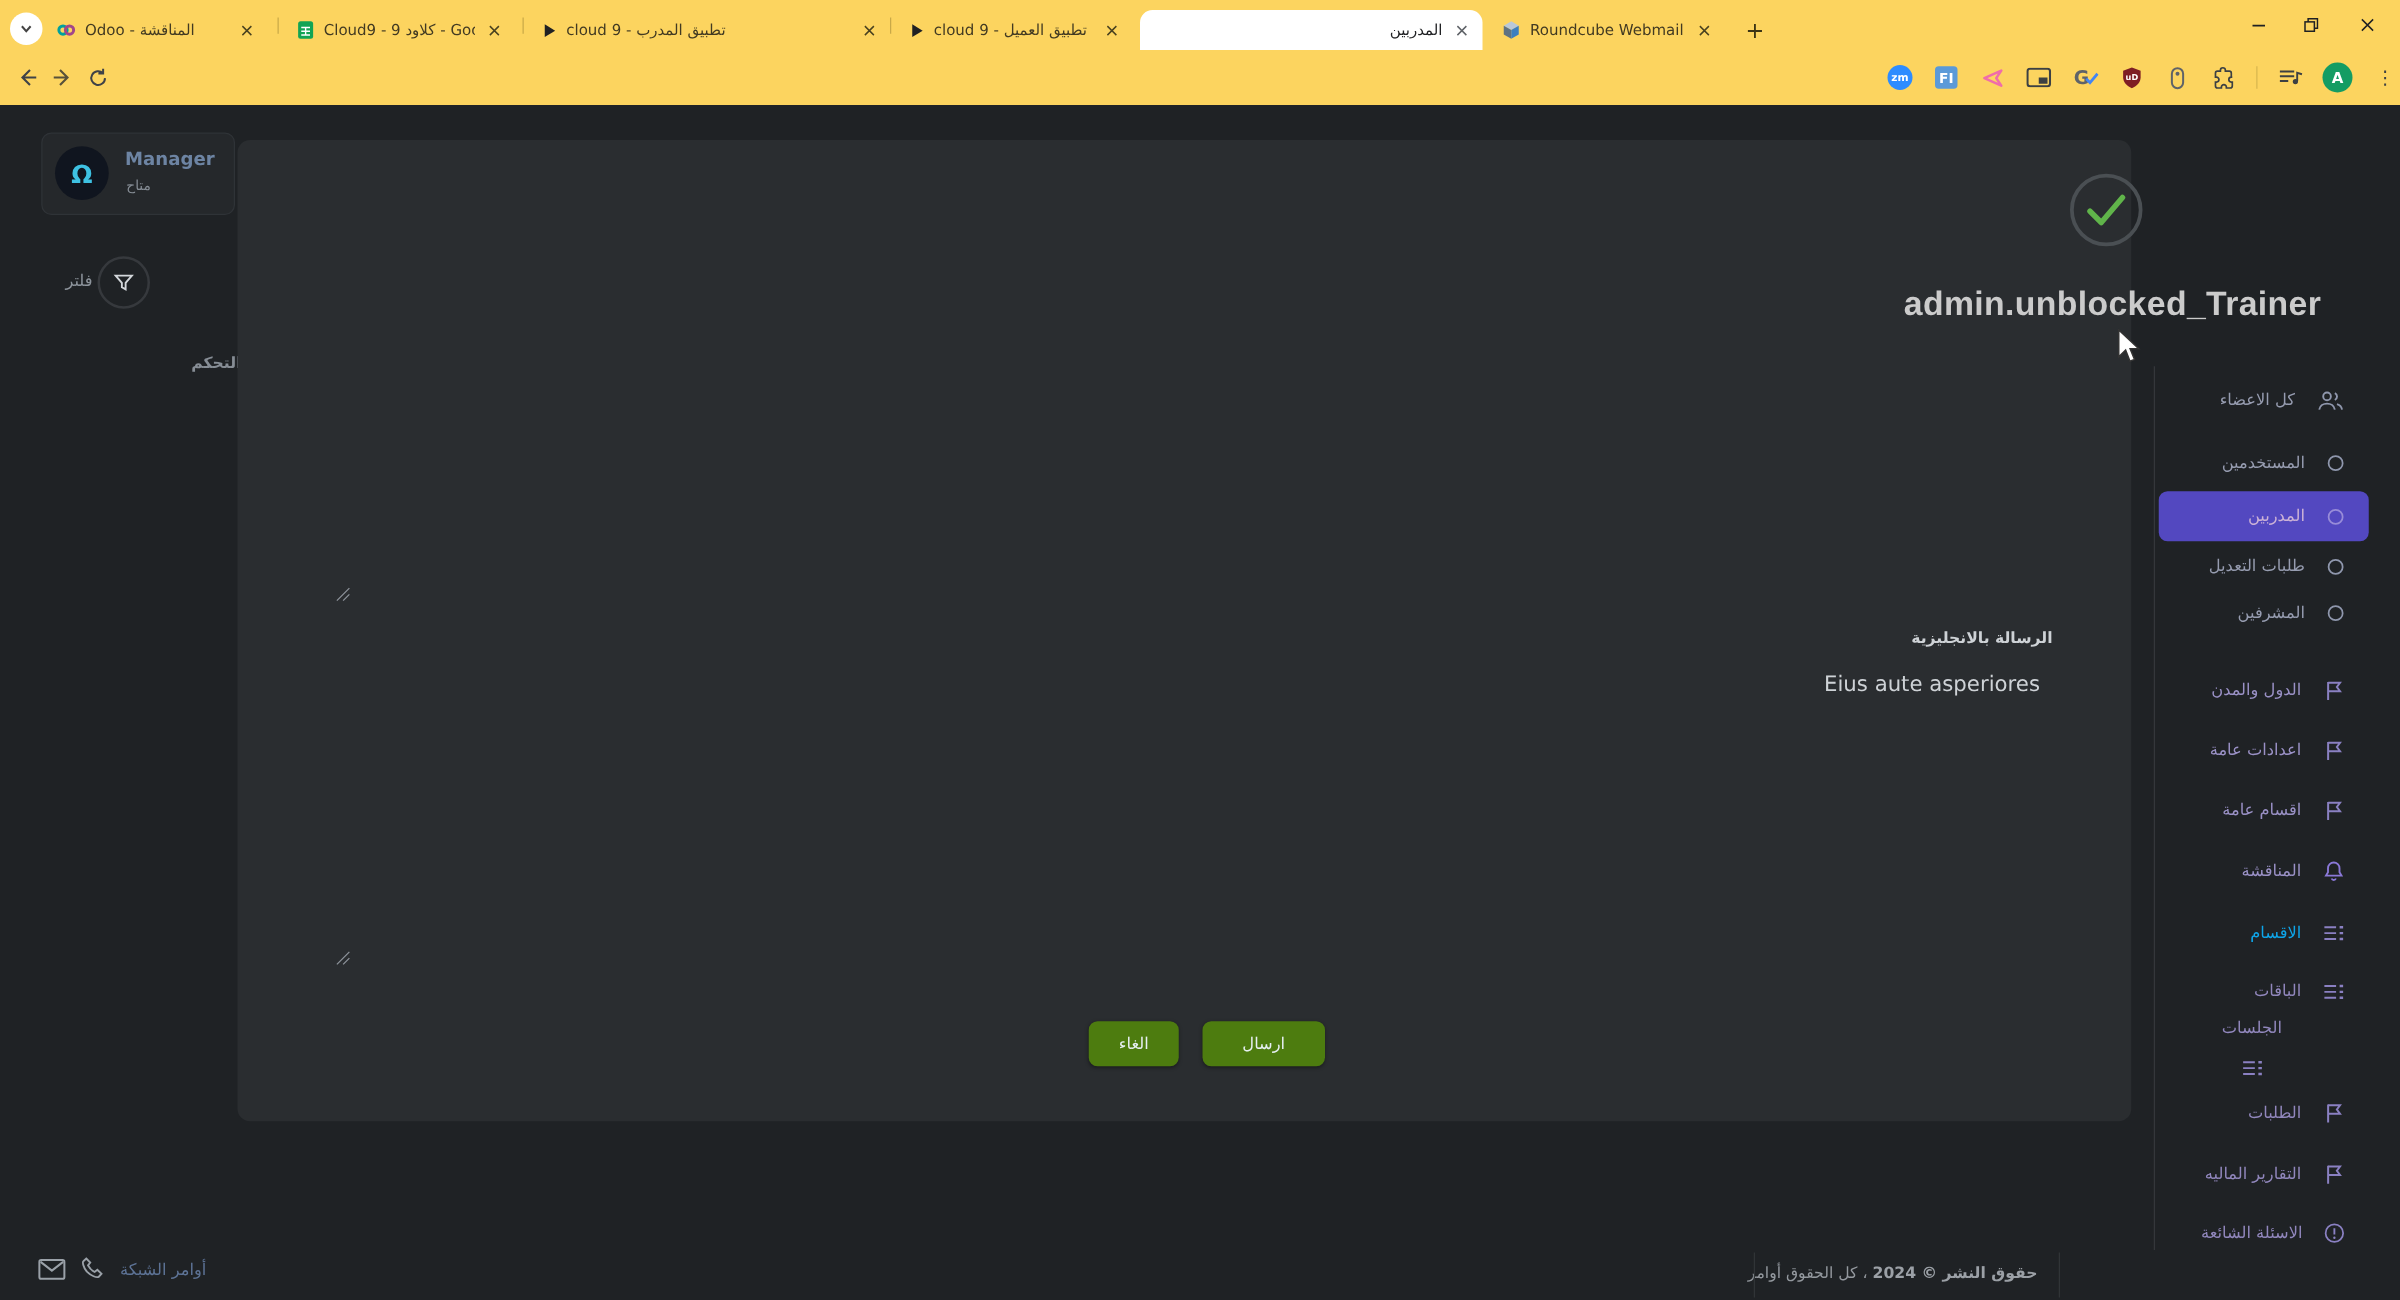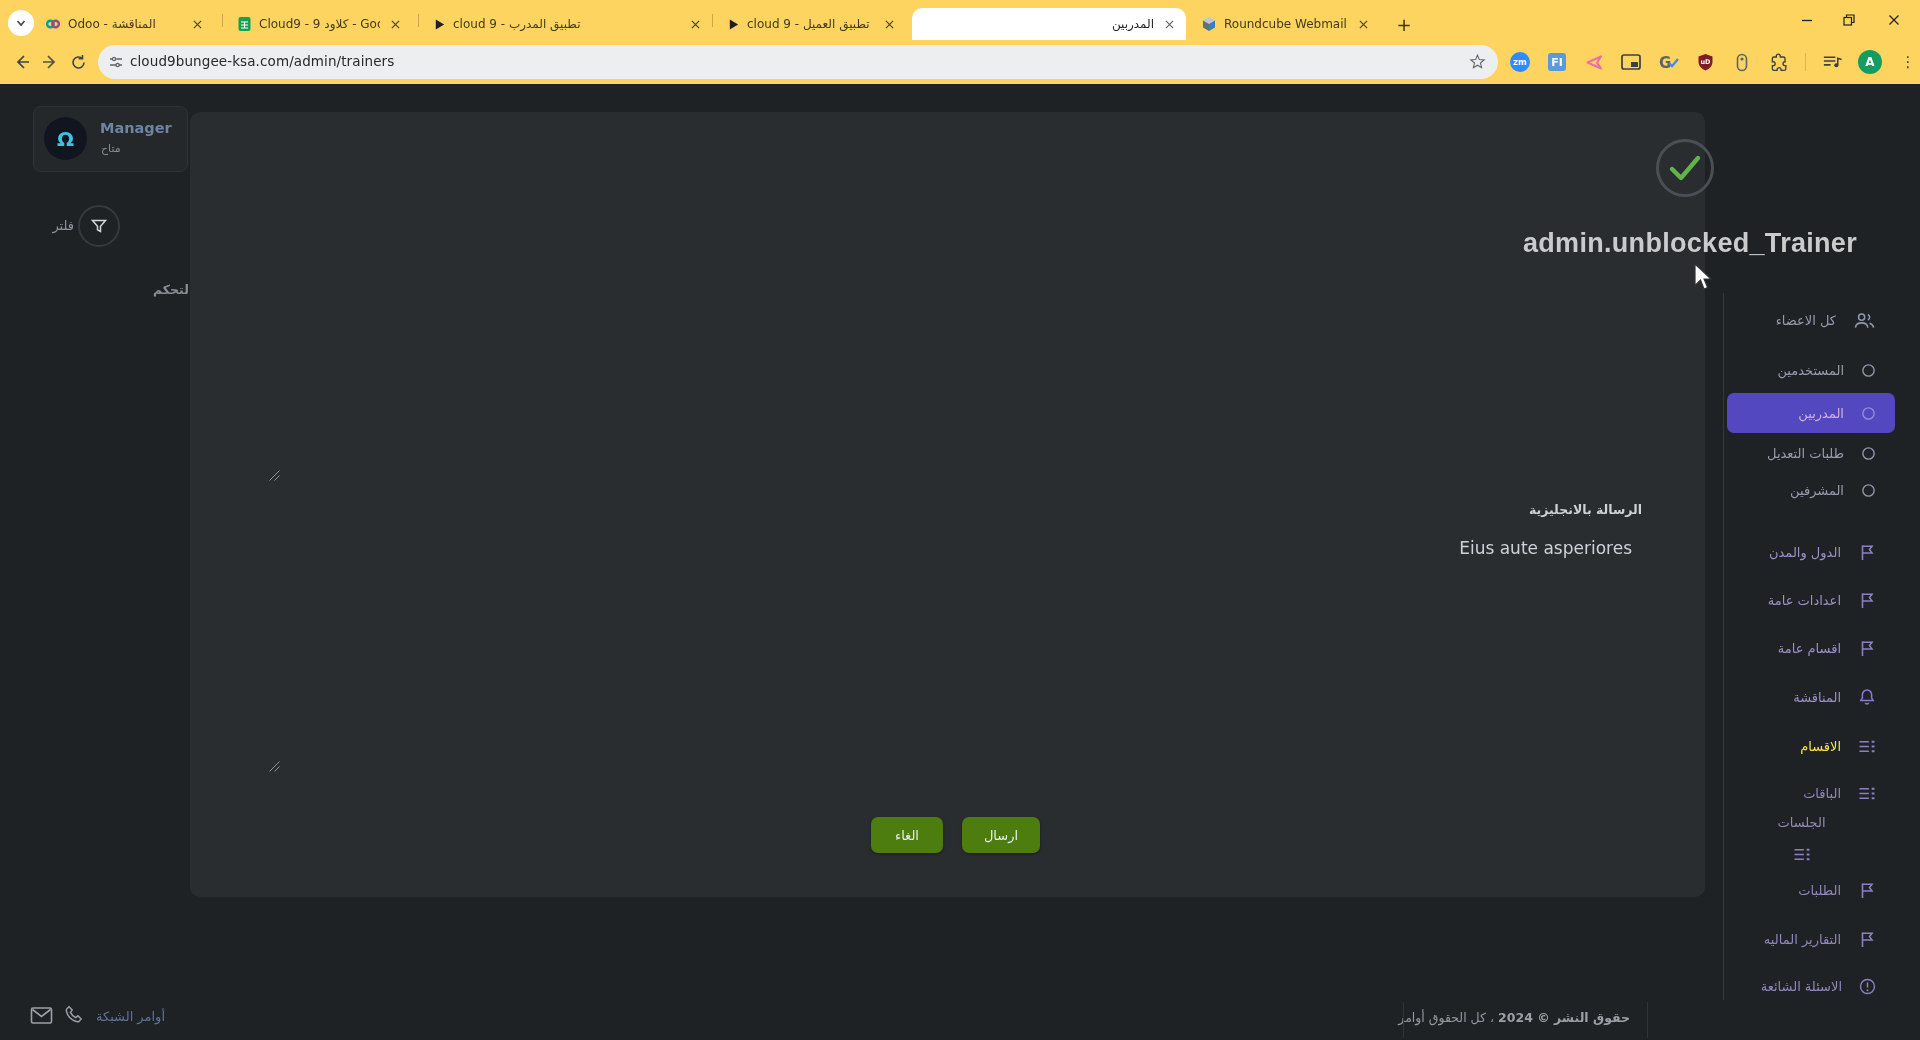--- a/index.html
+++ b/index.html
@@ -53,21 +53,21 @@
 
   .modal { position:absolute; left:190px; top:28px; width:1515px; height:785px; background:#2a2d30; border-radius:10px; }
   .grip { position:absolute; width:13px; height:13px; }
   .grip1 { left:78px; top:355px; }
   .grip2 { left:78px; top:646px; }
   .field-label { position:absolute; right:63px; top:390px; font-size:12.5px; font-weight:bold; color:#ced2d6; }
   .field-value { position:absolute; right:73px; top:426px; font-size:17px; color:#ced2d6; direction:ltr; }
   .btn { position:absolute; top:705px; height:36px; background:#4d7c0f; border:none; border-radius:7px; color:#e6eff2;
     font-size:13px; font-family:inherit; box-shadow:0 1px 3px rgba(0,0,0,.35); }
   .btn-cancel { left:681px; width:72px; }
-  .btn-send { left:772px; width:78px; }
+  .btn-send { left:772px; width:98px; }
 
   .toast-circle { position:absolute; left:1656px; top:55px; width:58px; height:58px; border-radius:50%;
     border:3px solid #4a4f53; display:flex; align-items:center; justify-content:center; }
   .toast-title { position:absolute; left:1490px; top:144px; width:400px; text-align:center; font-size:27px; font-weight:bold;
     color:#cbcbcb; font-family:"Liberation Sans","DejaVu Sans",sans-serif; letter-spacing:.3px; }
   .mouse-cursor { position:absolute; left:1693px; top:179px; }
 
   .side-border { position:absolute; left:1723px; top:209px; width:1px; height:707px; background:#34373b; }
   .side-item { position:absolute; left:1727px; width:168px; height:40px; display:flex; align-items:center;
     justify-content:flex-end; gap:17px; padding-right:19px; font-size:13px; cursor:default; }
@@ -202,35 +202,20 @@
   <div class="nav-ic" style="left:38px;">
     <svg width="18" height="18" viewBox="0 0 18 18">
         <path d="M7 3l6 6-6 6M13 9H2" fill="none" stroke="#58513a" stroke-width="1.7"></path>
       </svg>
   </div>
   <div class="nav-ic" style="left:66px;">
     <svg width="17" height="17" viewBox="0 0 17 17">
         <path d="M14 8.5a5.5 5.5 0 11-1.6-3.9M12.5 1v3.8H8.7" fill="none" stroke="#3f4247" stroke-width="1.6"></path>
       </svg>
   </div>
-  <div class="urlpill">
-    <span class="tune">
-      <svg width="16" height="16" viewBox="0 0 16 16">
-          <circle cx="6" cy="5" r="1.6" fill="none" stroke="#5f6368" stroke-width="1.3"></circle>
-          <path d="M8.2 5H14M2 5h2.3M10.9 11H14M2 11h6.2" stroke="#5f6368" stroke-width="1.3"></path>
-          <circle cx="9.6" cy="11" r="1.6" fill="none" stroke="#5f6368" stroke-width="1.3"></circle>
-        </svg>
-    </span>
-    <span class="urltext">cloud9bungee-ksa.com/admin/trainers</span>
-    <span class="star">
-      <svg width="17" height="17" viewBox="0 0 24 24">
-          <path d="M12 3l2.6 6.3 6.8.5-5.2 4.4 1.6 6.6L12 17.2 6.2 20.8l1.6-6.6L2.6 9.8l6.8-.5z" fill="none" stroke="#5f6368" stroke-width="1.5"></path>
-        </svg>
-    </span>
-  </div>
   <div class="ext-row" id="ext-row">
       <span class="ext-ic">
         <svg width="22" height="22" viewBox="0 0 22 22">
           <circle cx="11" cy="11" r="10" fill="#2d8cff"></circle>
           <text x="11" y="14.2" font-size="8.5" fill="#fff" text-anchor="middle" font-weight="bold">zm</text>
         </svg>
       </span>
       <span class="ext-ic">
         <svg width="20" height="20" viewBox="0 0 20 20">
           <rect x="1" y="1" width="18" height="18" rx="3" fill="#5b9ad8"></rect>
@@ -405,21 +390,21 @@
       <div class="side-item" style="top: 593px;">
         <span class="side-label" style="color: rgb(154, 145, 198);">المناقشة</span>
         <span class="side-icon" style="color: rgb(138, 120, 216);">
           <svg width="18" height="18" viewBox="0 0 18 18">
             <path d="M9 2a4.6 4.6 0 014.6 4.6v3.2l1.6 2.7H2.8l1.6-2.7V6.6A4.6 4.6 0 019 2z" fill="none" stroke="currentColor" stroke-width="1.5"></path>
             <path d="M7.3 14.8a1.8 1.8 0 003.4 0" fill="none" stroke="currentColor" stroke-width="1.5"></path>
           </svg>
         </span>
       </div>
       <div class="side-item" style="top: 642px;">
-        <span class="side-label" style="color: #fde047; text-align: right;">الاقسام</span>
+        <span class="side-label" style="color: #0ea5e9; text-align: right;">الاقسام</span>
         <span class="side-icon" style="color: rgb(138, 128, 194);">
           <svg width="18" height="15" viewBox="0 0 18 16">
             <path d="M1 3h10M1 8h10M1 13h10" stroke="currentColor" stroke-width="1.6"></path>
             <path d="M14 3h3M14 8h3M14 13h3" stroke="currentColor" stroke-width="2.1"></path>
           </svg>
         </span>
       </div>
       <div class="side-item" style="top: 689px;">
         <span class="side-label" style="color: rgb(145, 135, 189);">الباقات</span>
         <span class="side-icon" style="color: rgb(138, 128, 194);">

